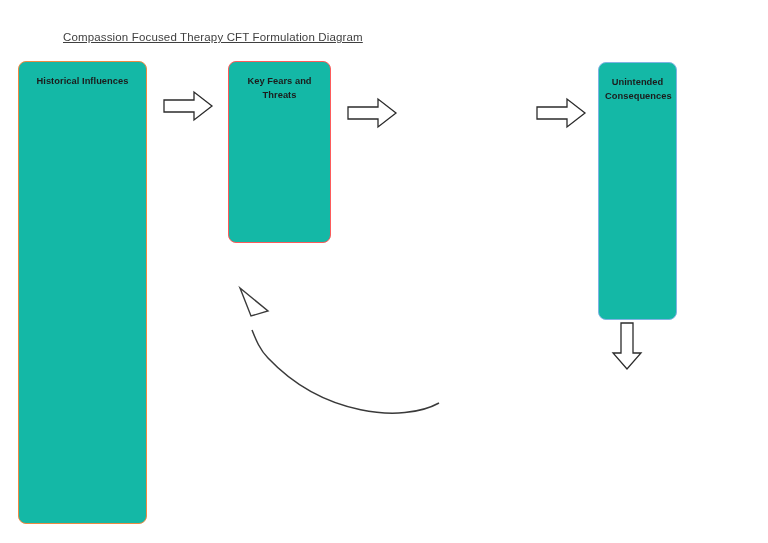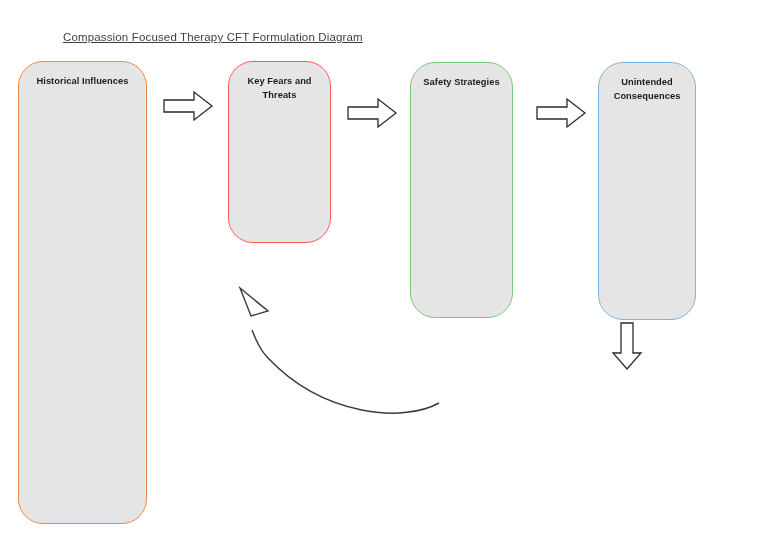--- a/index.html
+++ b/index.html
@@ -26,24 +26,24 @@
     font-size: 11.5px;
     color: #3f3f3f;
     letter-spacing: 0.15px;
     white-space: nowrap;
     font-weight: 400;
     text-decoration: underline;
   }
   .node {
     position: absolute;
     box-sizing: border-box;
-    background: #e5e5e5;
+    background: #14b8a6;
     border-style: solid;
     border-width: 1.4px;
-    border-radius: 25px;
+    border-radius: 8px;
   }
   .node-label {
     position: absolute;
     left: 0;
     right: 0;
     top: 12px;
     text-align: center;
     font-size: 9.3px;
     font-weight: bold;
     color: #1c1c1c;
@@ -82,25 +82,22 @@
   <div class="diagram-title">Compassion Focused Therapy CFT Formulation Diagram</div>
 
   <div class="node" id="node-0" style="left: 18px; top: 61px; width: 129px; height: 463px; border-color: rgb(237, 138, 67);">
     <div class="node-label">Historical Influences</div>
   </div>
 
   <div class="node" id="node-1" style="left: 228px; top: 61px; width: 103px; height: 182px; border-color: rgb(252, 91, 91);">
     <div class="node-label">Key Fears and Threats</div>
   </div>
 
-  <div class="node" id="node-2" style="left: 410px; top: 62px; width: 103px; height: 256px; border-color: rgb(126, 201, 126);">
-    <div class="node-label">Safety Strategies</div>
-  </div>
 
-  <div class="node" id="node-3" style="left: 598px; top: 62px; width: 98px; height: 258px; border-color: rgb(127, 179, 227);">
+  <div class="node" id="node-3" style="left: 598px; top: 62px; width: 79px; height: 258px; border-color: rgb(127, 179, 227);">
     <div class="node-label">Unintended Consequences</div>
   </div>
 
 
   <svg class="arrow-svg block-arrow" id="conn-0" width="50" height="30" viewBox="0 0 50 30" style="left: 163px; top: 91px;">
     <path d="M1,9 L31,9 L31,1 L49,15 L31,29 L31,21 L1,21 Z"></path>
   </svg>
 
   <svg class="arrow-svg block-arrow" id="conn-1" width="50" height="30" viewBox="0 0 50 30" style="left: 347px; top: 98px;">
     <path d="M1,9 L31,9 L31,1 L49,15 L31,29 L31,21 L1,21 Z"></path>

